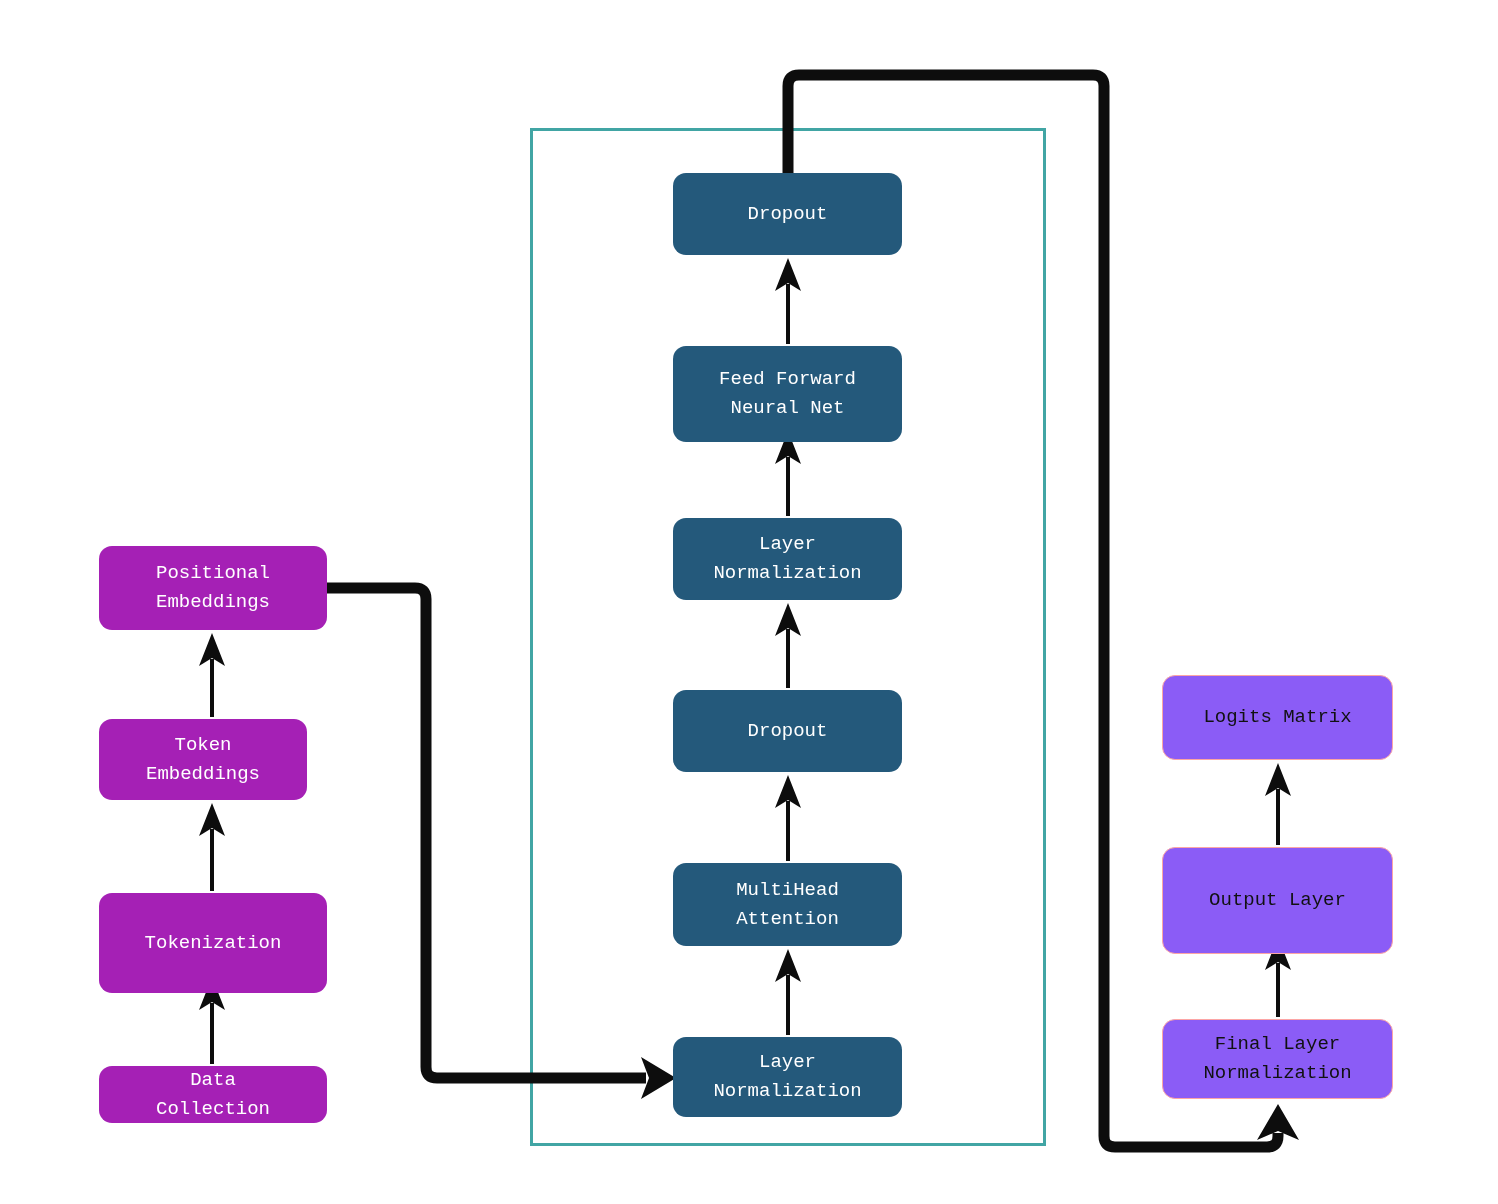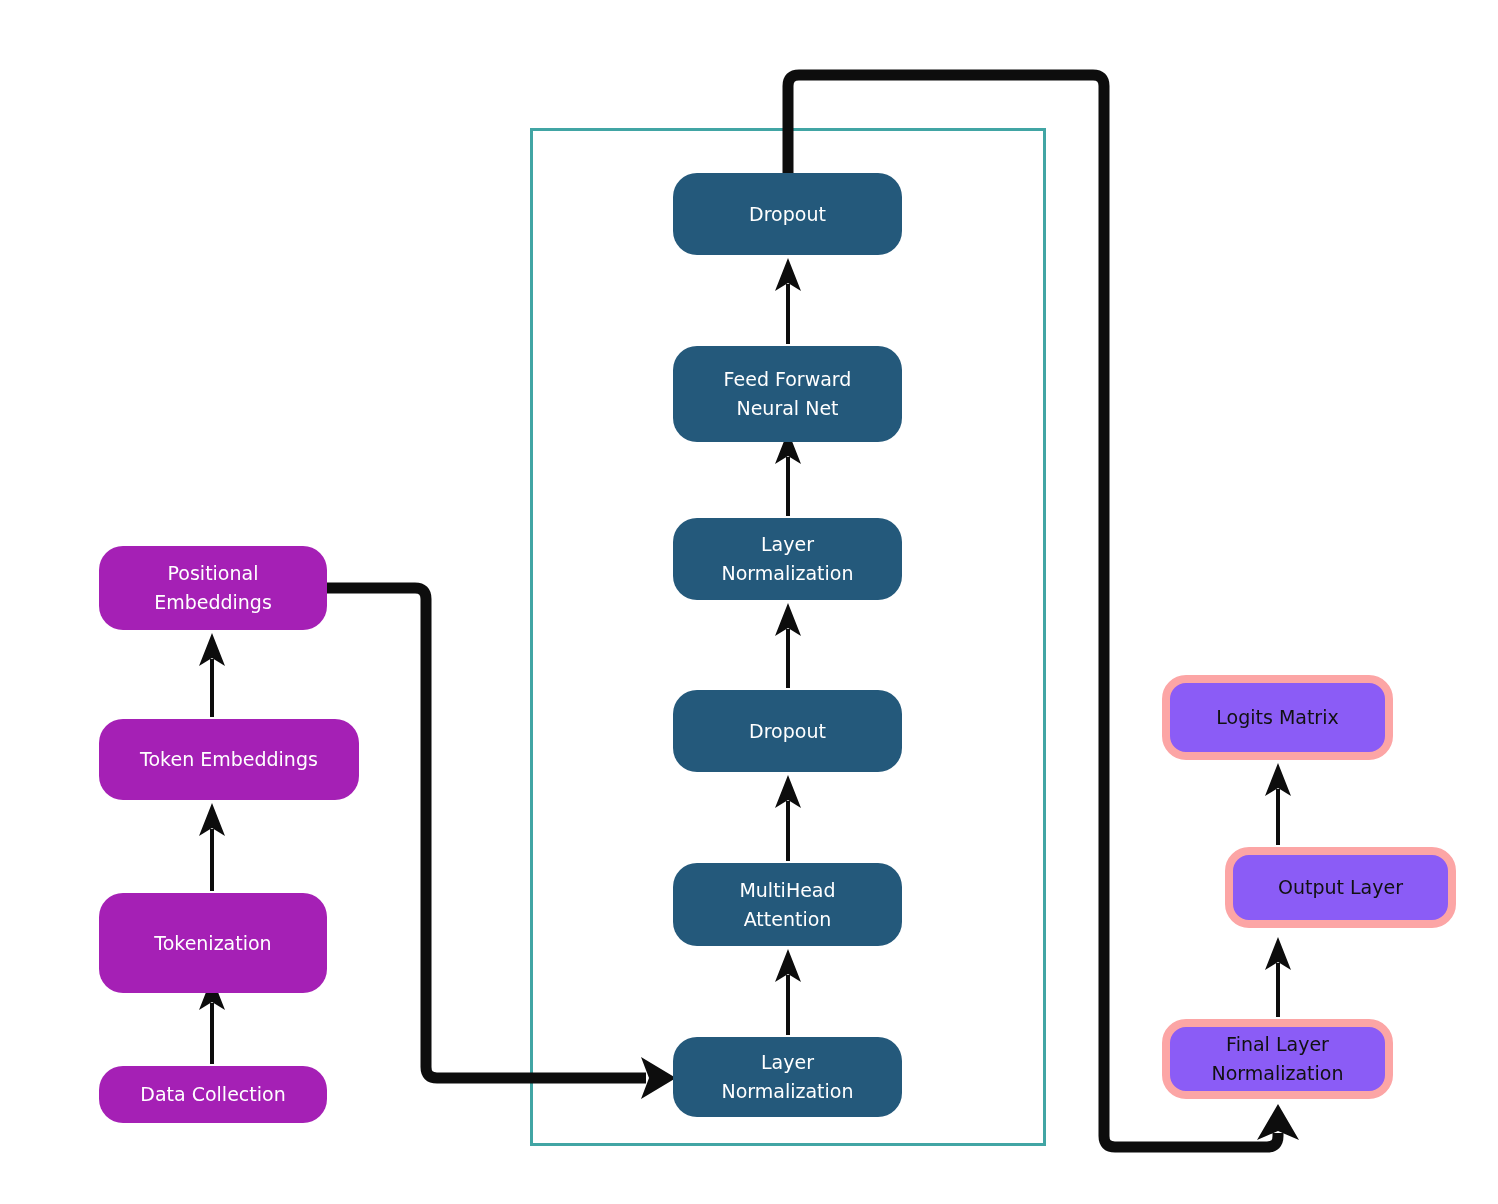--- a/index.html
+++ b/index.html
@@ -35,43 +35,44 @@
   .wire {
     stroke: var(--ink, #0d0d0d);
     fill: none;
   }
   .wire.thin { stroke-width: 4px; }
   .wire.thick { stroke-width: 11px; }
   .head { fill: var(--ink, #0d0d0d); stroke: none; }
   .node {
     position: absolute;
     z-index: 3;
-    border-radius: 24px;
+    border-radius: 13px;
     display: flex;
     align-items: center;
     justify-content: center;
     text-align: center;
     font-size: 19px;
     line-height: 29px;
     box-sizing: border-box;
+    font-family: Liberation Mono, monospace;
   }
   .node.pink {
     background: var(--pink, #A520B5);
     color: var(--light, #ffffff);
     padding: 0 32px;
   }
   .node.blue {
     background: var(--blue, #24597B);
     color: var(--light, #ffffff);
     padding: 0 28px;
   }
   .node.violet {
     background: var(--violet, #8B5CF6);
     color: var(--dark, #111111);
-    border: 8px solid #fca5a5;
+    border: 1px solid #fca5a5;
     padding: 0 20px;
   }
 </style>
 </head>
 <body>
 
 <div id="canvas">
 
   <div id="block-outline"></div>
 
@@ -113,21 +114,21 @@
     <line class="wire thin" x1="1278" y1="845" x2="1278" y2="789"></line>
     <polygon class="head" points="1278,763 1265,796 1278,788 1291,796"></polygon>
   </svg>
 
   <div class="node pink" style="left:99px;top:1066px;width:228px;height:57px">
     <span>Data Collection</span>
   </div>
   <div class="node pink" style="left:99px;top:893px;width:228px;height:100px">
     <span>Tokenization</span>
   </div>
-  <div class="node pink" style="left:99px;top:719px;width:260px;height:81px">
+  <div class="node pink" style="left:99px;top:719px;width:208px;height:81px">
     <span>Token Embeddings</span>
   </div>
   <div class="node pink" style="left:99px;top:546px;width:228px;height:84px">
     <span>Positional Embeddings</span>
   </div>
 
   <div class="node blue" style="left:673px;top:1037px;width:229px;height:80px">
     <span>Layer Normalization</span>
   </div>
   <div class="node blue" style="left:673px;top:863px;width:229px;height:83px">
@@ -142,20 +143,20 @@
   <div class="node blue" style="left:673px;top:346px;width:229px;height:96px">
     <span>Feed Forward Neural Net</span>
   </div>
   <div class="node blue" style="left:673px;top:173px;width:229px;height:82px">
     <span>Dropout</span>
   </div>
 
   <div class="node violet" style="left:1162px;top:1019px;width:231px;height:80px">
     <span>Final Layer Normalization</span>
   </div>
-  <div class="node violet" style="left:1225px;top:847px;width:231px;height:81px">
+  <div class="node violet" style="left:1162px;top:847px;width:231px;height:107px">
     <span>Output Layer</span>
   </div>
   <div class="node violet" style="left:1162px;top:675px;width:231px;height:85px">
     <span>Logits Matrix</span>
   </div>
 
 </div>
 
 </body></html>

